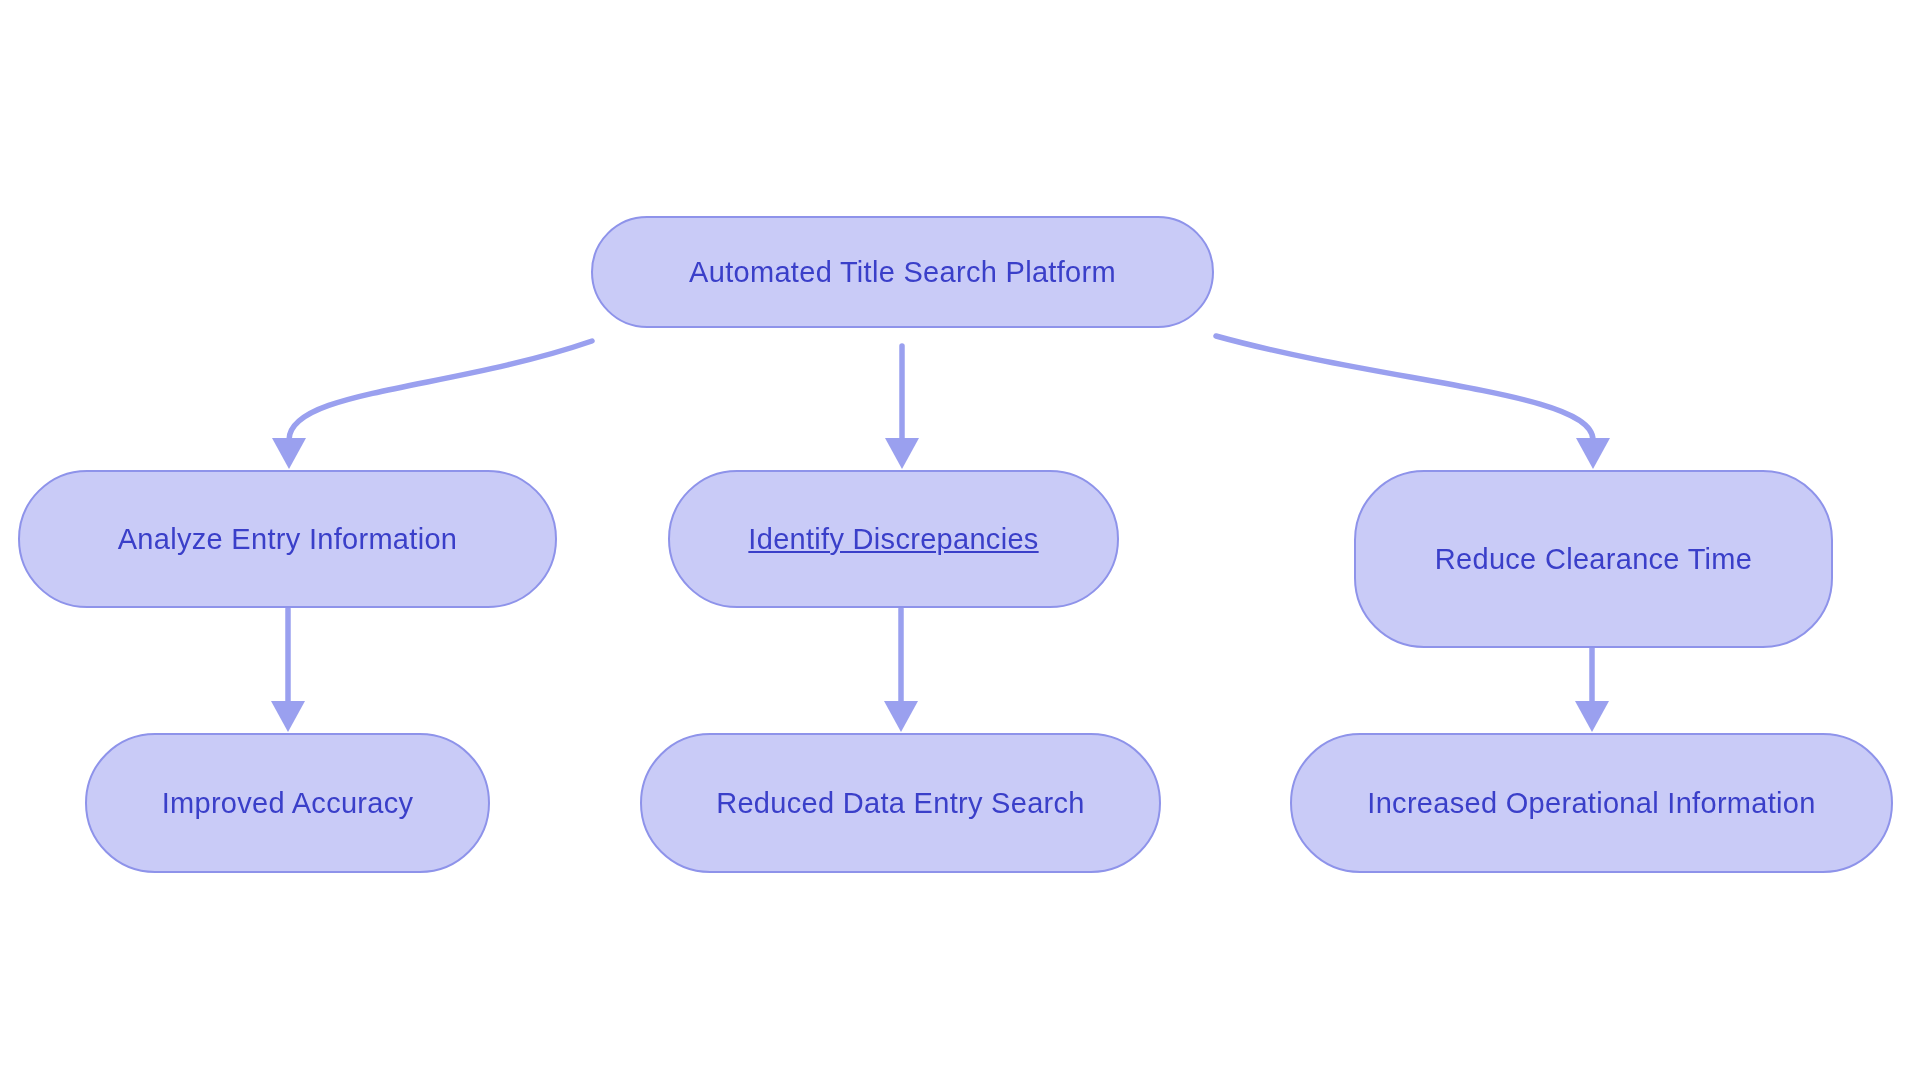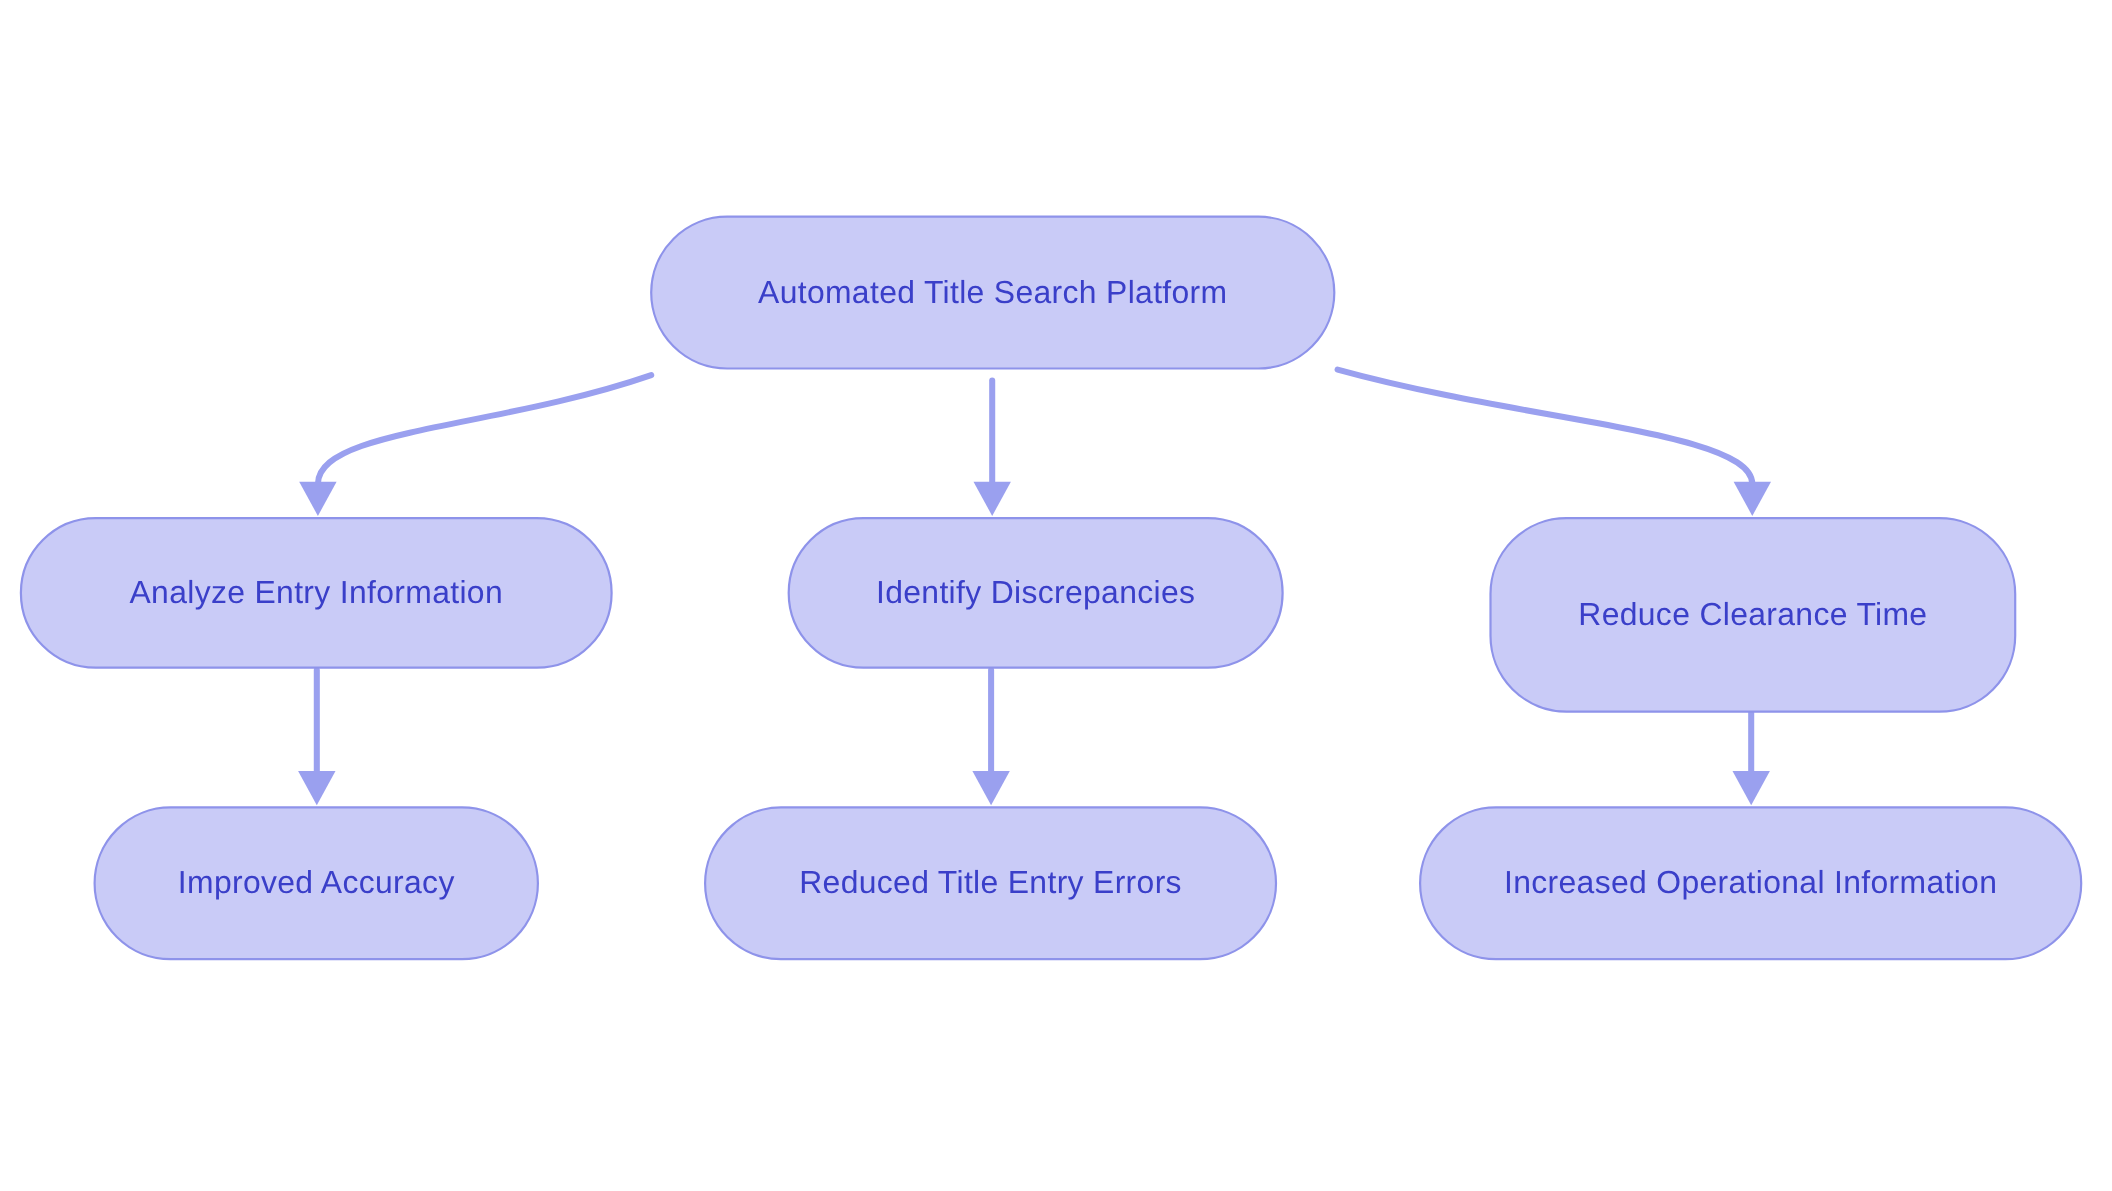--- a/index.html
+++ b/index.html
@@ -42,23 +42,23 @@
     display: flex;
     align-items: center;
     justify-content: center;
     text-align: center;
     color: var(--node-text, #3a3fc9);
     font-size: 29px;
     letter-spacing: 0.3px;
     cursor: default;
   }
   .node span { display: inline-block; padding: 0 28px; }
-  .node-root       { left: 591px;  top: 196px; width: 623px; height: 140px; }
+  .node-root       { left: 591px;  top: 216px; width: 623px; height: 112px; }
   .node-analyze    { left: 18px;   top: 470px; width: 539px; height: 138px; }
-  .node-identify   { left: 716px;  top: 470px; width: 451px; height: 138px; }
+  .node-identify   { left: 668px;  top: 470px; width: 451px; height: 138px; text-decoration: underline; }
   .node-reduce     { left: 1354px; top: 470px; width: 479px; height: 178px; }
   .node-accuracy   { left: 85px;   top: 733px; width: 405px; height: 140px; }
   .node-errors     { left: 640px;  top: 733px; width: 521px; height: 140px; }
   .node-efficiency { left: 1290px; top: 733px; width: 603px; height: 140px; }
 </style>
 </head>
 <body>
 
 <div class="canvas">
 
@@ -96,20 +96,20 @@
 
   <div class="node node-reduce">
     <span>Reduce Clearance Time</span>
   </div>
 
   <div class="node node-accuracy">
     <span>Improved Accuracy</span>
   </div>
 
   <div class="node node-errors">
-    <span>Reduced Title Entry Errors</span>
+    <span>Reduced Data Entry Search</span>
   </div>
 
   <div class="node node-efficiency">
     <span>Increased Operational Information</span>
   </div>
 
 </div>
 
 </body></html>

